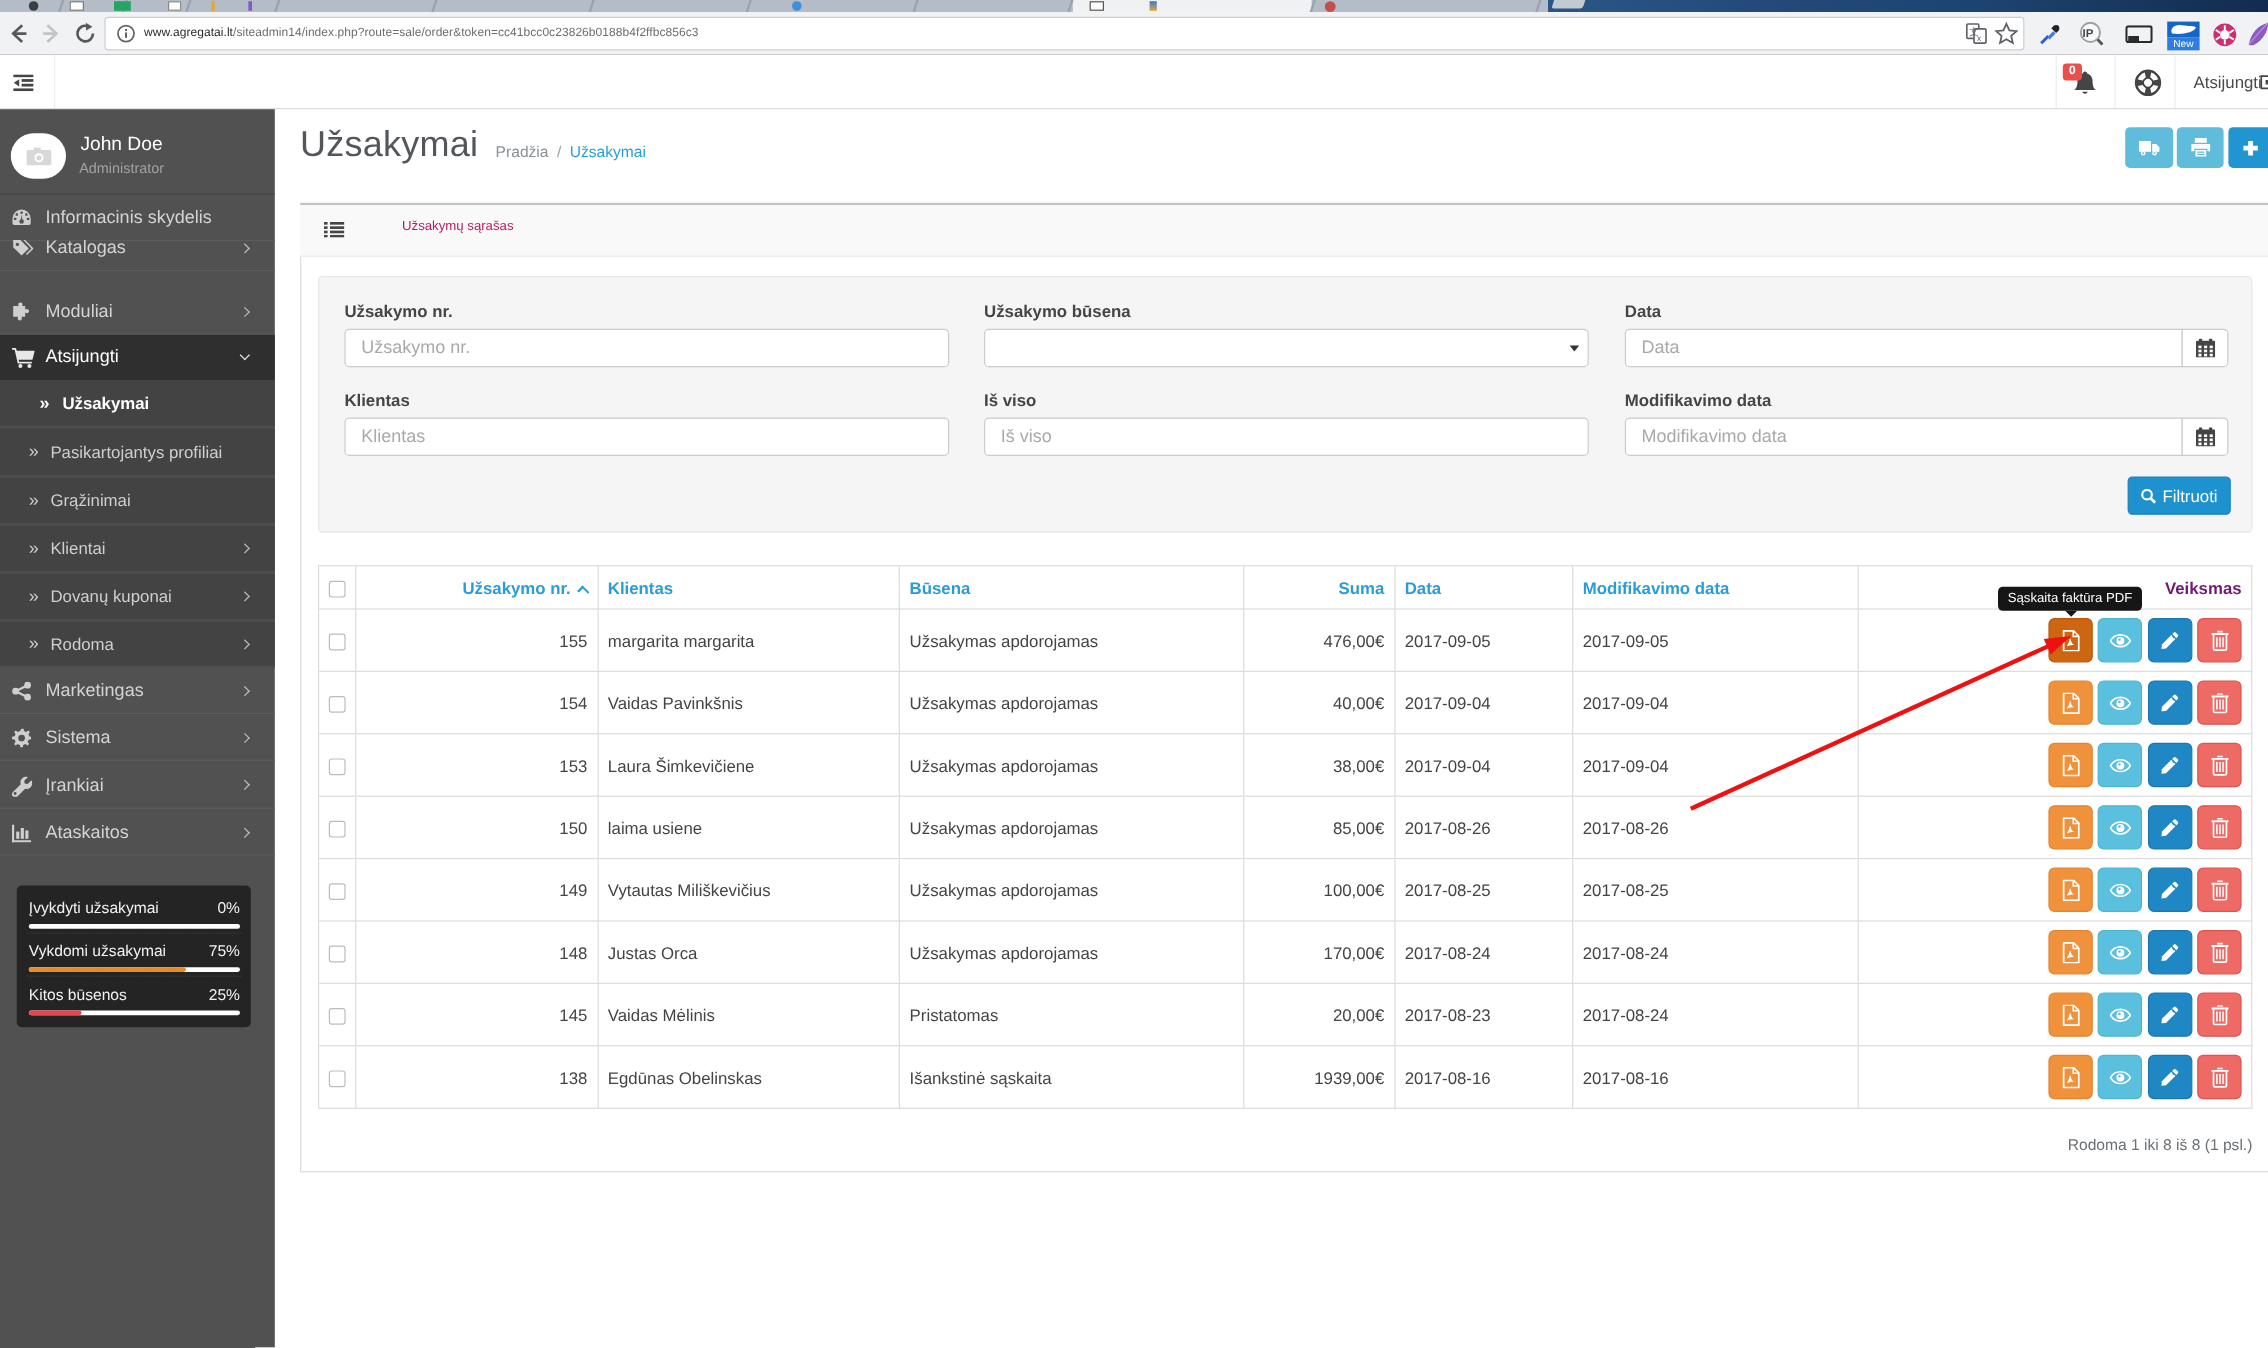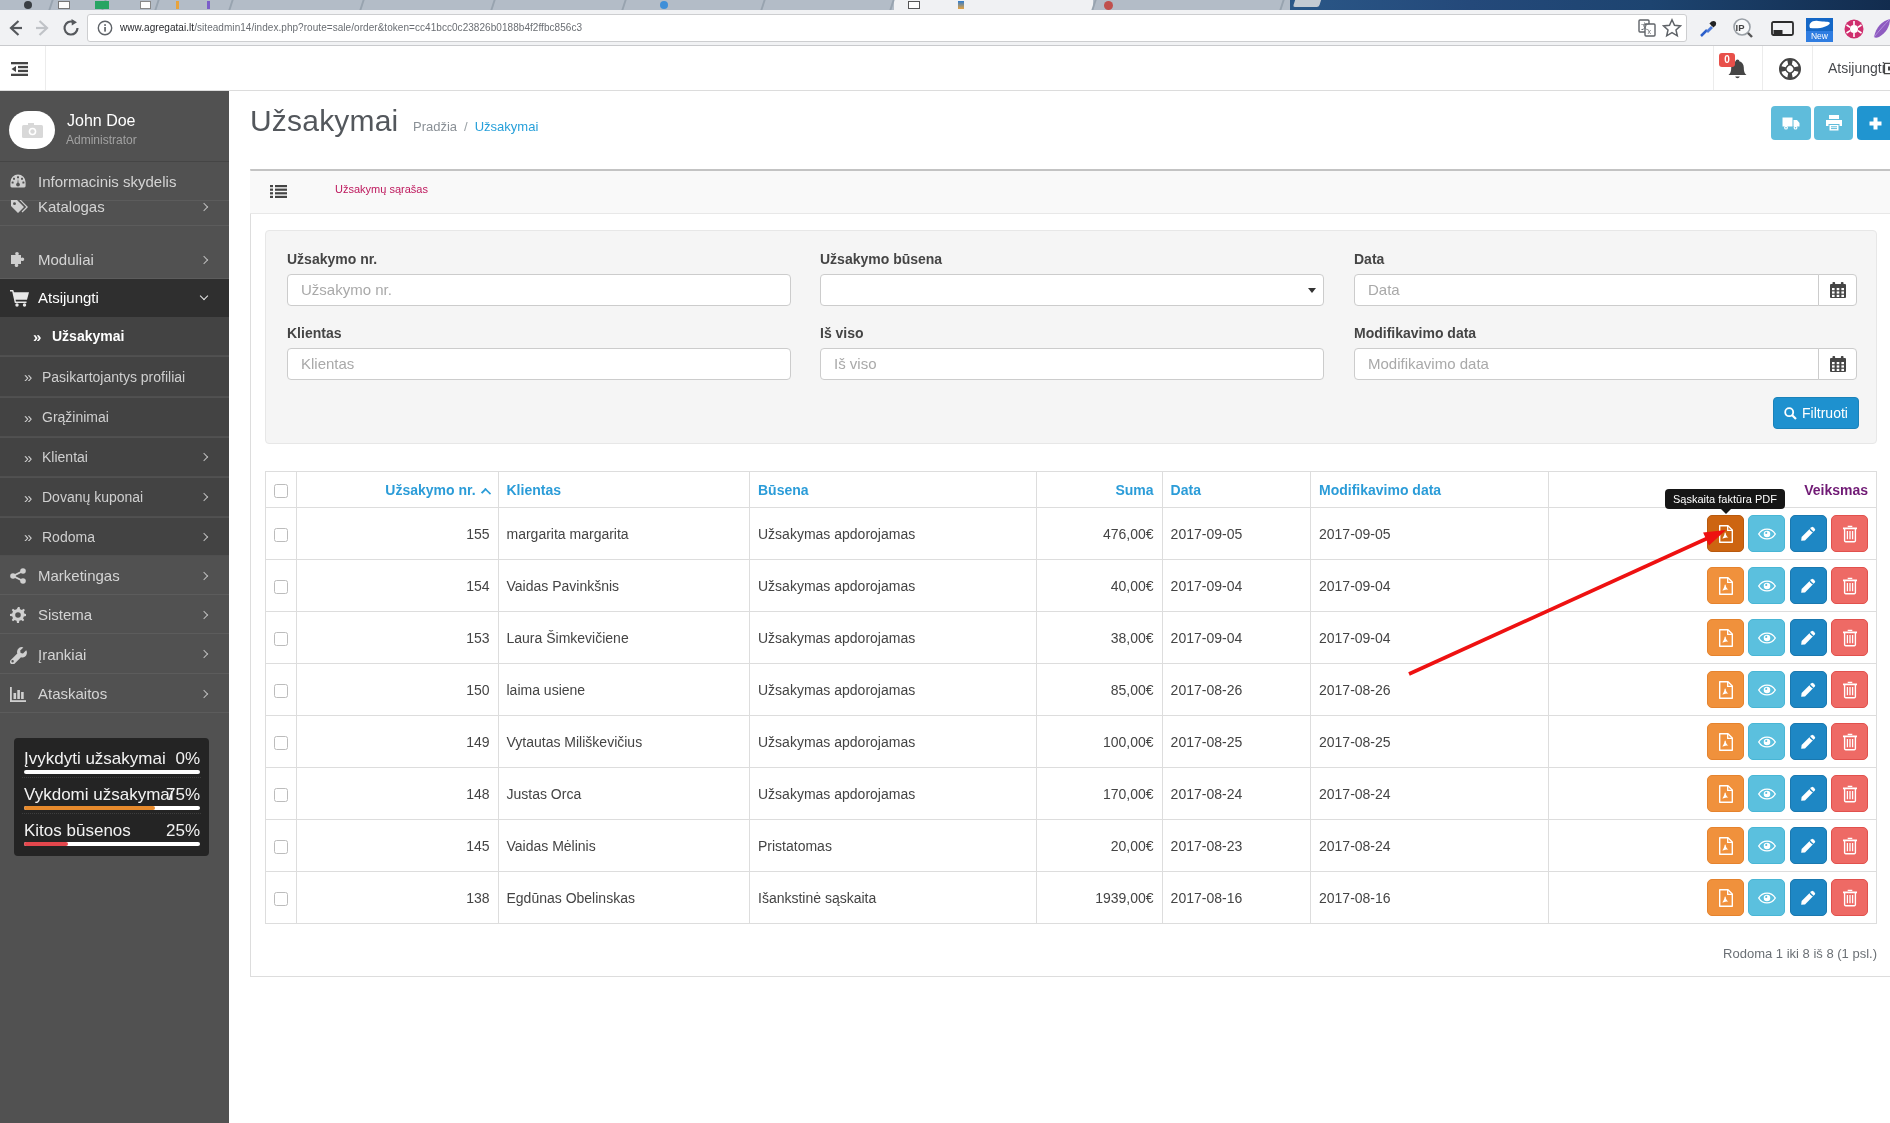--- a/index.html
+++ b/index.html
@@ -34,21 +34,21 @@
 .mi .lbl { position:absolute; left:38px; }
 .mi .ic { position:absolute; left:10px; }
 .mi-sub { background:#434343; border-bottom:1px solid #4f4f4f; color:#cfcfcf; font-size:14px; }
 .mi-act { background:#2f2f2f; border-bottom:none; }
 .chev { position:absolute; right:22px; width:6px; height:6px; border-right:1.6px solid #bdbdbd; border-bottom:1.6px solid #bdbdbd; }
 .chev.r { transform:rotate(-45deg); }
 .chev.d { transform:rotate(45deg); }
 .dd { font-size:15px; letter-spacing:-1px; }
 
 
-#stats { position:absolute; left:14px; top:738px; width:195px; height:118px; background:#242424; border-radius:4px; color:#f2f2f2; font-size:17px; }
+#stats { position:absolute; left:14px; top:738px; width:195px; height:118px; background:#242424; border-radius:4px; color:#f2f2f2; font-size:13px; }
 .srow { position:absolute; left:10px; width:176px; }
 .spct { position:absolute; right:0; top:0; }
 .bar { position:absolute; left:10px; width:176px; height:4px; background:#fff; border-radius:2px; }
 .bar i { position:absolute; left:0; top:0; height:4px; border-radius:2px; display:block; }
 .sdiv { position:absolute; left:8px; width:179px; border-top:1px dotted #3e3e3e; }
 
 
 #title { left:250px; top:104px; font-size:30px; color:#53575c; letter-spacing:0.2px; }
 #crumb { left:413px; top:119px; font-size:13px; color:#8a9096; }
 #crumb a { color:#27a0da; text-decoration:none; }

